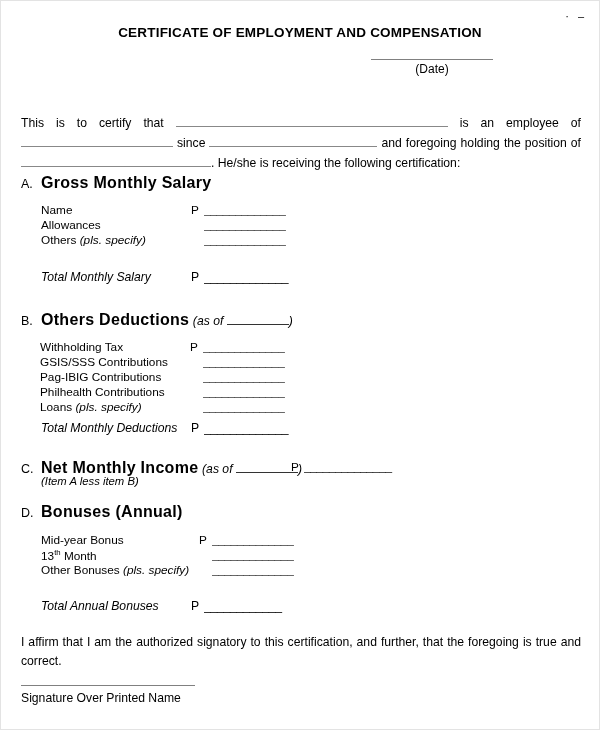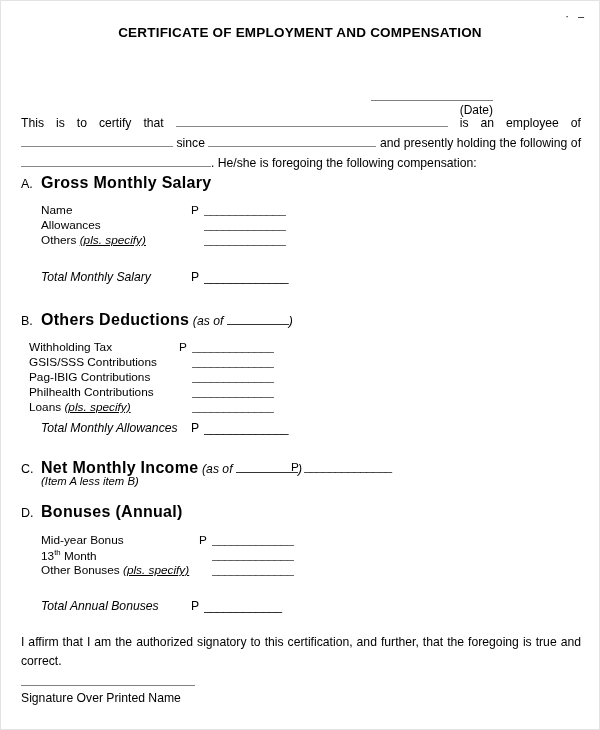--- a/index.html
+++ b/index.html
@@ -40,22 +40,21 @@
     font-weight: bold;
     letter-spacing: 0.2px;
   }
 
   
   .date-block {
     position: absolute;
     top: 58px;
     left: 370px;
     width: 122px;
-    text-align: right;
-    margin-top: 41px;
+    text-align: center;
   }
   .date-rule {
     height: 0;
     border-bottom: 1.4px solid #808080;
     width: 122px;
   }
   .date-caption {
     font-size: 12px;
     margin-top: 2px;
   }
@@ -141,21 +140,21 @@
   }
   .row .dots {
     position: absolute;
     top: 0;
     font-size: 11.8px;
     letter-spacing: -0.3px;
     color: #2a2a2a;
     overflow: hidden;
     white-space: nowrap;
   }
-  .it { font-style: italic; text-decoration: underline; }
+  .it { font-style: italic; }
 
   .total-row {
     position: absolute;
     font-size: 12.2px;
     font-style: italic;
     white-space: nowrap;
   }
   .total-row .tpeso {
     position: absolute;
     font-style: normal;
@@ -204,21 +203,21 @@
 
   <div class="corner-marks">· –</div>
 
   <div class="doc-title">CERTIFICATE OF EMPLOYMENT AND COMPENSATION</div>
 
   <div class="date-block">
     <div class="date-rule"></div>
     <div class="date-caption">(Date)</div>
   </div>
 
-  <div class="intro"><span>This is to certify that</span> <span class="blank b-name"></span> <span>is an employee of</span> <span class="blank b-comp"></span> <span>since</span> <span class="blank b-since"></span> <span>and presently holding the following of</span> <span class="blank b-pos"></span><span>. He/she is foregoing the following compensation:</span></div>
+  <div class="intro"><span>This is to certify that</span> <span class="blank b-name"></span> <span>is an employee of</span> <span class="blank b-comp"></span> <span>since</span> <span class="blank b-since"></span> <span>and foregoing holding the position of</span> <span class="blank b-pos"></span><span>. He/she is receiving the following certification:</span></div>
 
   <div class="sec" style="top:173px;">
     <span class="ltr">A.</span><span class="hd">Gross Monthly Salary</span>
   </div>
 
   <div class="rows" style="top:202px; left:40px; width:280px;">
     <div class="row">
       <span class="lbl"><span>Name</span></span>
       <span class="peso" style="left:150px;">P</span>
       <span class="dots" style="left:163px; width:108px;">_____________</span>
@@ -236,21 +235,21 @@
   <div class="total-row" style="top:269px; left:40px; width:300px;">
     <span>Total Monthly Salary</span>
     <span class="tpeso" style="left:150px;">P</span>
     <span class="tdots" style="left:163px; width:108px;">_____________</span>
   </div>
 
   <div class="sec" style="top:310px;">
     <span class="ltr">B.</span><span class="hd">Others Deductions</span> <span class="asof"><span>(as of</span> <span class="asof-blank"></span><span>)</span></span>
   </div>
 
-  <div class="rows" style="top:339px; left:28px; width:280px;">
+  <div class="rows" style="top:339px; left:39px; width:280px;">
     <div class="row">
       <span class="lbl"><span>Withholding Tax</span></span>
       <span class="peso" style="left:150px;">P</span>
       <span class="dots" style="left:163px; width:108px;">_____________</span>
     </div>
     <div class="row">
       <span class="lbl"><span>GSIS/SSS Contributions</span></span>
       <span class="dots" style="left:163px; width:108px;">_____________</span>
     </div>
     <div class="row">
@@ -261,21 +260,21 @@
       <span class="lbl"><span>Philhealth Contributions</span></span>
       <span class="dots" style="left:163px; width:108px;">_____________</span>
     </div>
     <div class="row">
       <span class="lbl"><span>Loans </span><span class="it">(pls. specify)</span></span>
       <span class="dots" style="left:163px; width:108px;">_____________</span>
     </div>
   </div>
 
   <div class="total-row" style="top:420px; left:40px; width:320px;">
-    <span>Total Monthly Allowances</span>
+    <span>Total Monthly Deductions</span>
     <span class="tpeso" style="left:150px;">P</span>
     <span class="tdots" style="left:163px; width:108px;">_____________</span>
   </div>
 
   <div class="sec" style="top:458px;">
     <span class="ltr">C.</span><span class="hd">Net Monthly Income</span> <span class="asof"><span>(as of</span> <span class="asof-blank"></span><span>)</span></span>
   </div>
   <div style="position:absolute; top:459px; left:290px; font-size:11.8px;">P</div>
   <div style="position:absolute; top:459px; left:303px; width:112px; overflow:hidden; white-space:nowrap; font-size:11.8px; letter-spacing:-0.3px;">______________</div>
   <div class="subnote" style="top:474px;">(Item A less item B)</div>

